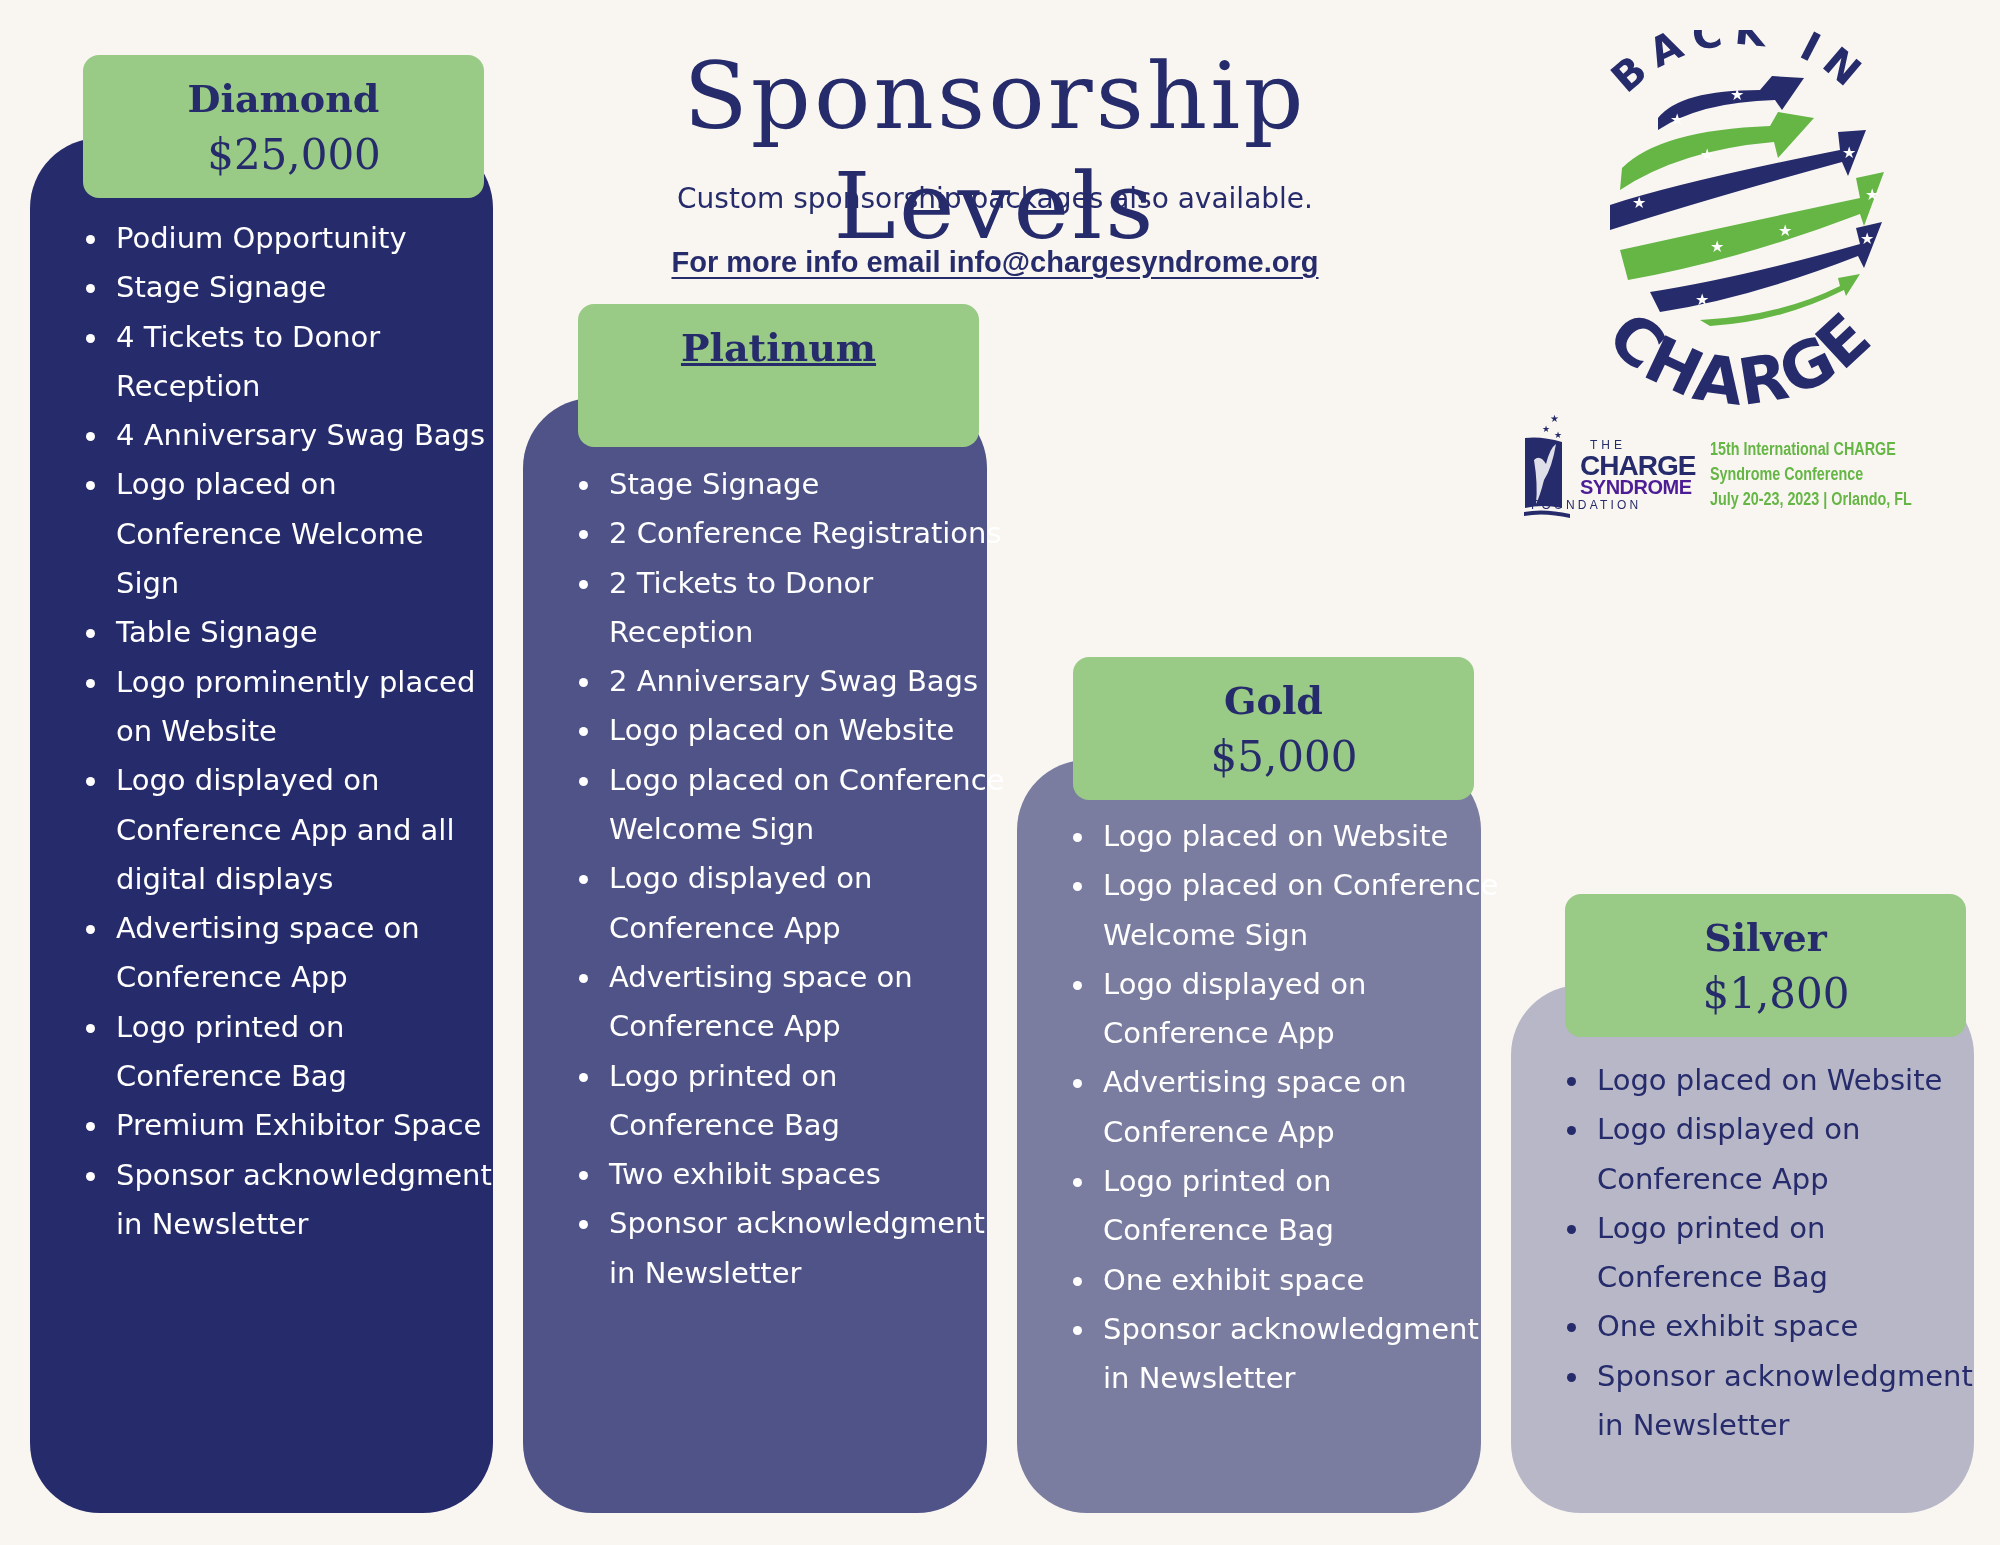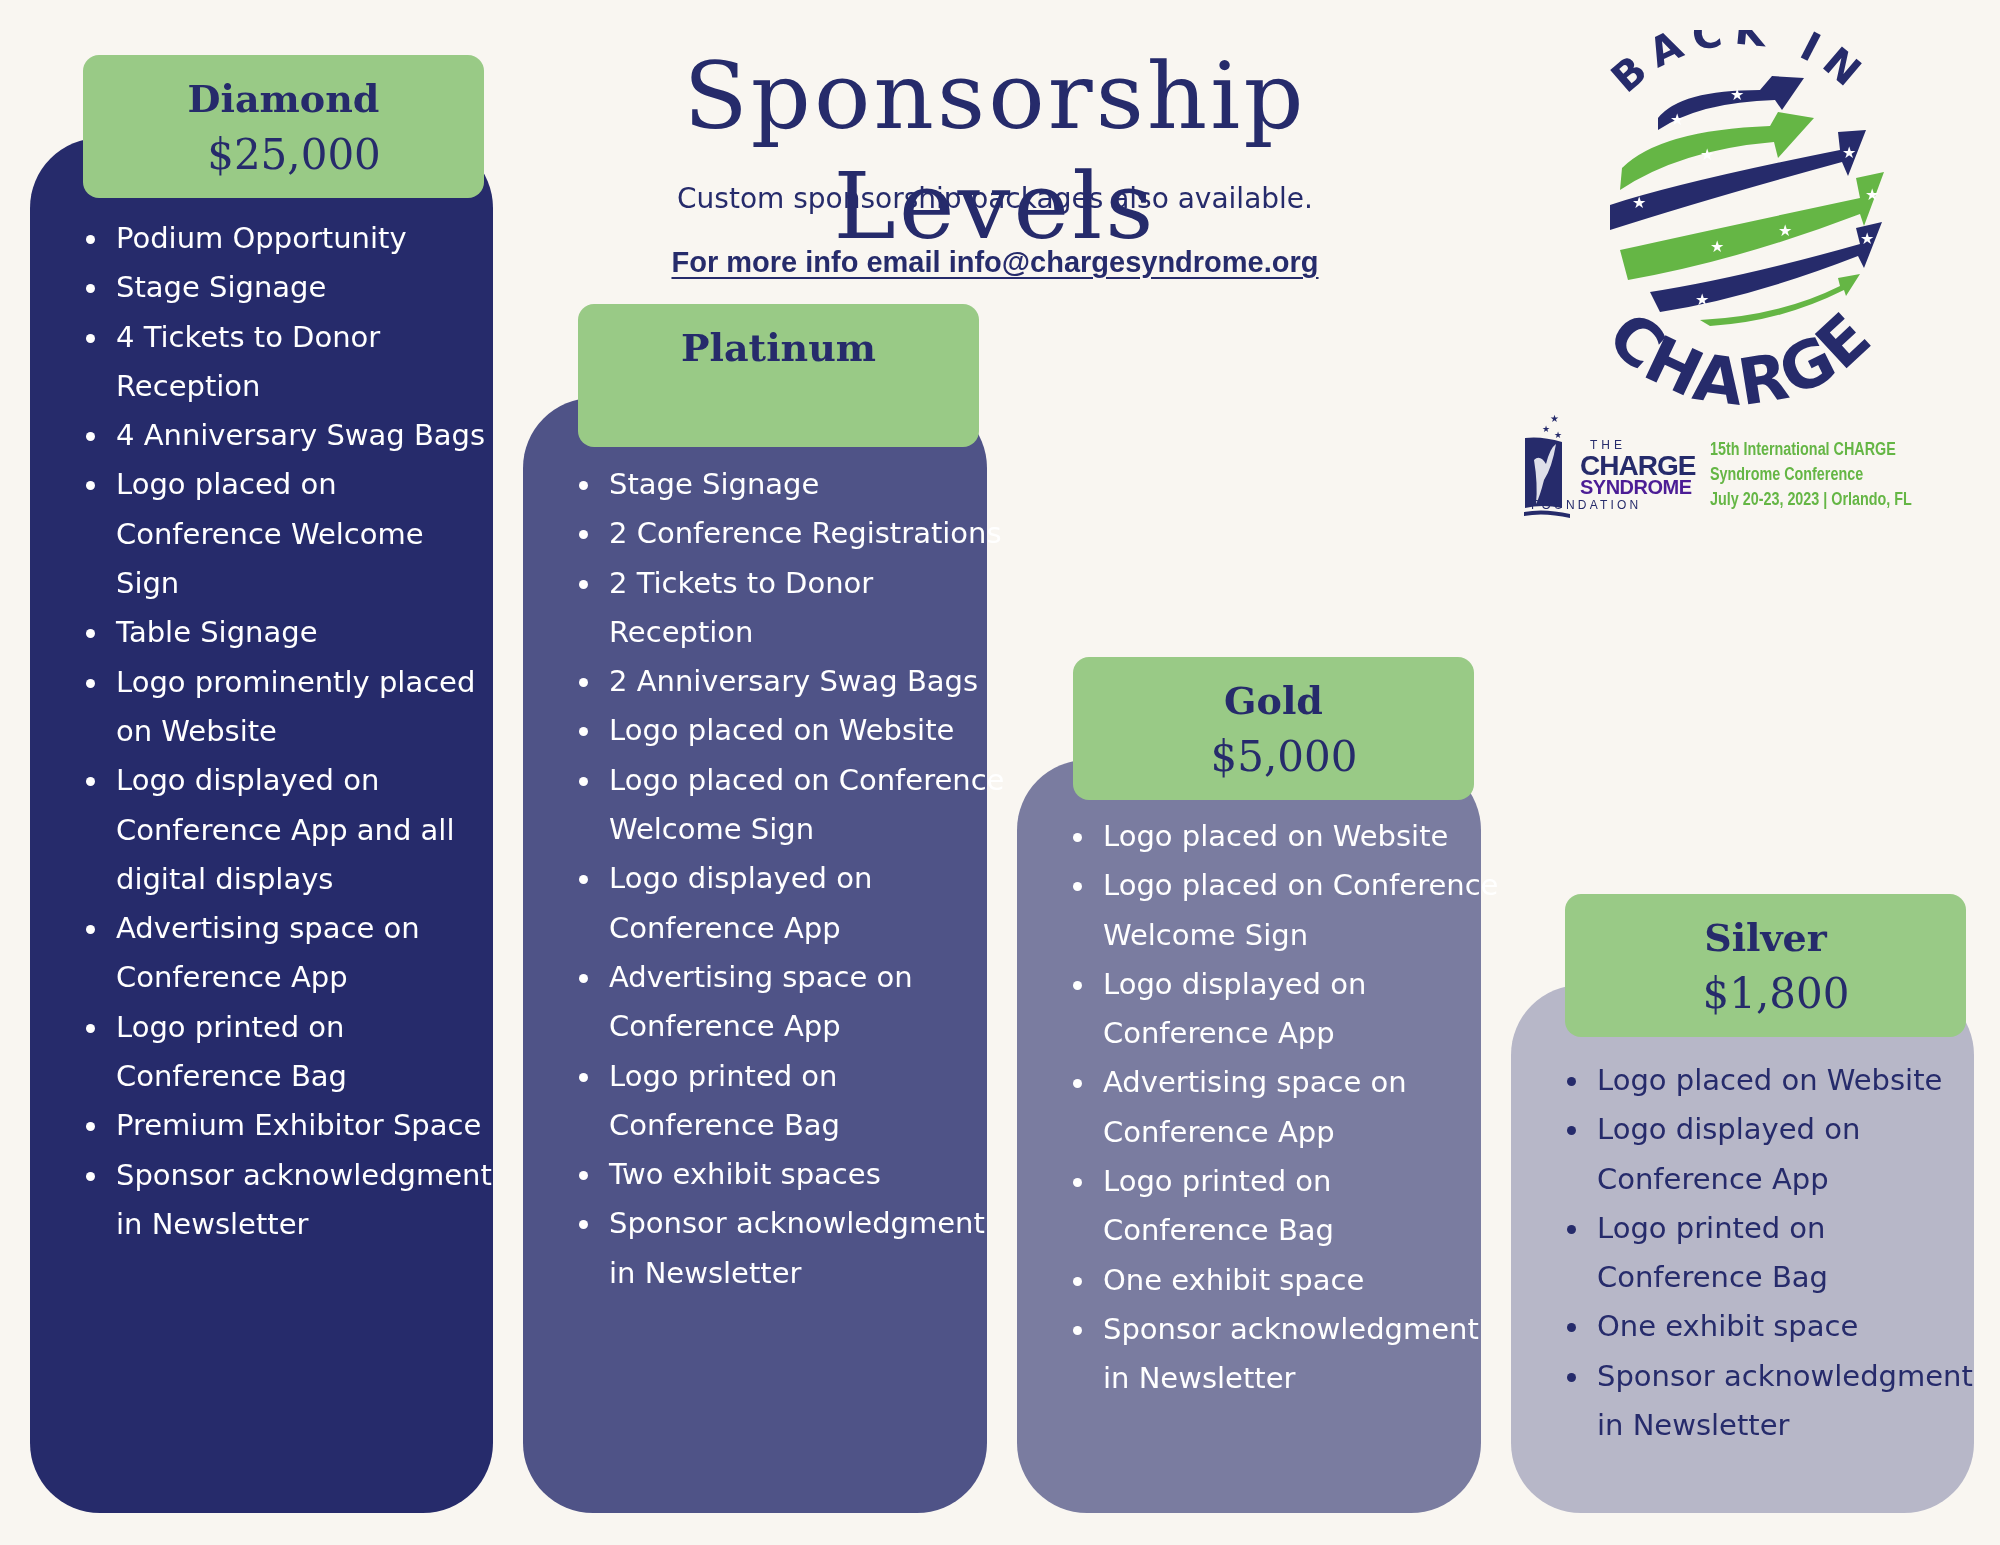--- a/index.html
+++ b/index.html
@@ -104,21 +104,21 @@
       <li>2 Anniversary Swag Bags</li>
       <li>Logo placed on Website</li>
       <li>Logo placed on Conference Welcome Sign</li>
       <li>Logo displayed on Conference App</li>
       <li>Advertising space on Conference App</li>
       <li>Logo printed on Conference Bag</li>
       <li>Two exhibit spaces</li>
       <li>Sponsor acknowledgment in Newsletter</li>
     </ul>
 </div>
-<div class="card-head" style="left:554px; top:304px;">
+<div class="card-head" style="left:554px; top:304px;text-decoration:underline;">
   <span class="lvl">Platinum</span>
 </div>
 
 <div class="card light" style="left:1017px; top:760px; width:464px; height:753px; background:#7a7ca0;">
   <ul style="padding-top:52px; width:400px;">
       <li>Logo placed on Website</li>
       <li>Logo placed on Conference Welcome Sign</li>
       <li>Logo displayed on Conference App</li>
       <li>Advertising space on Conference App</li>
       <li>Logo printed on Conference Bag</li>

